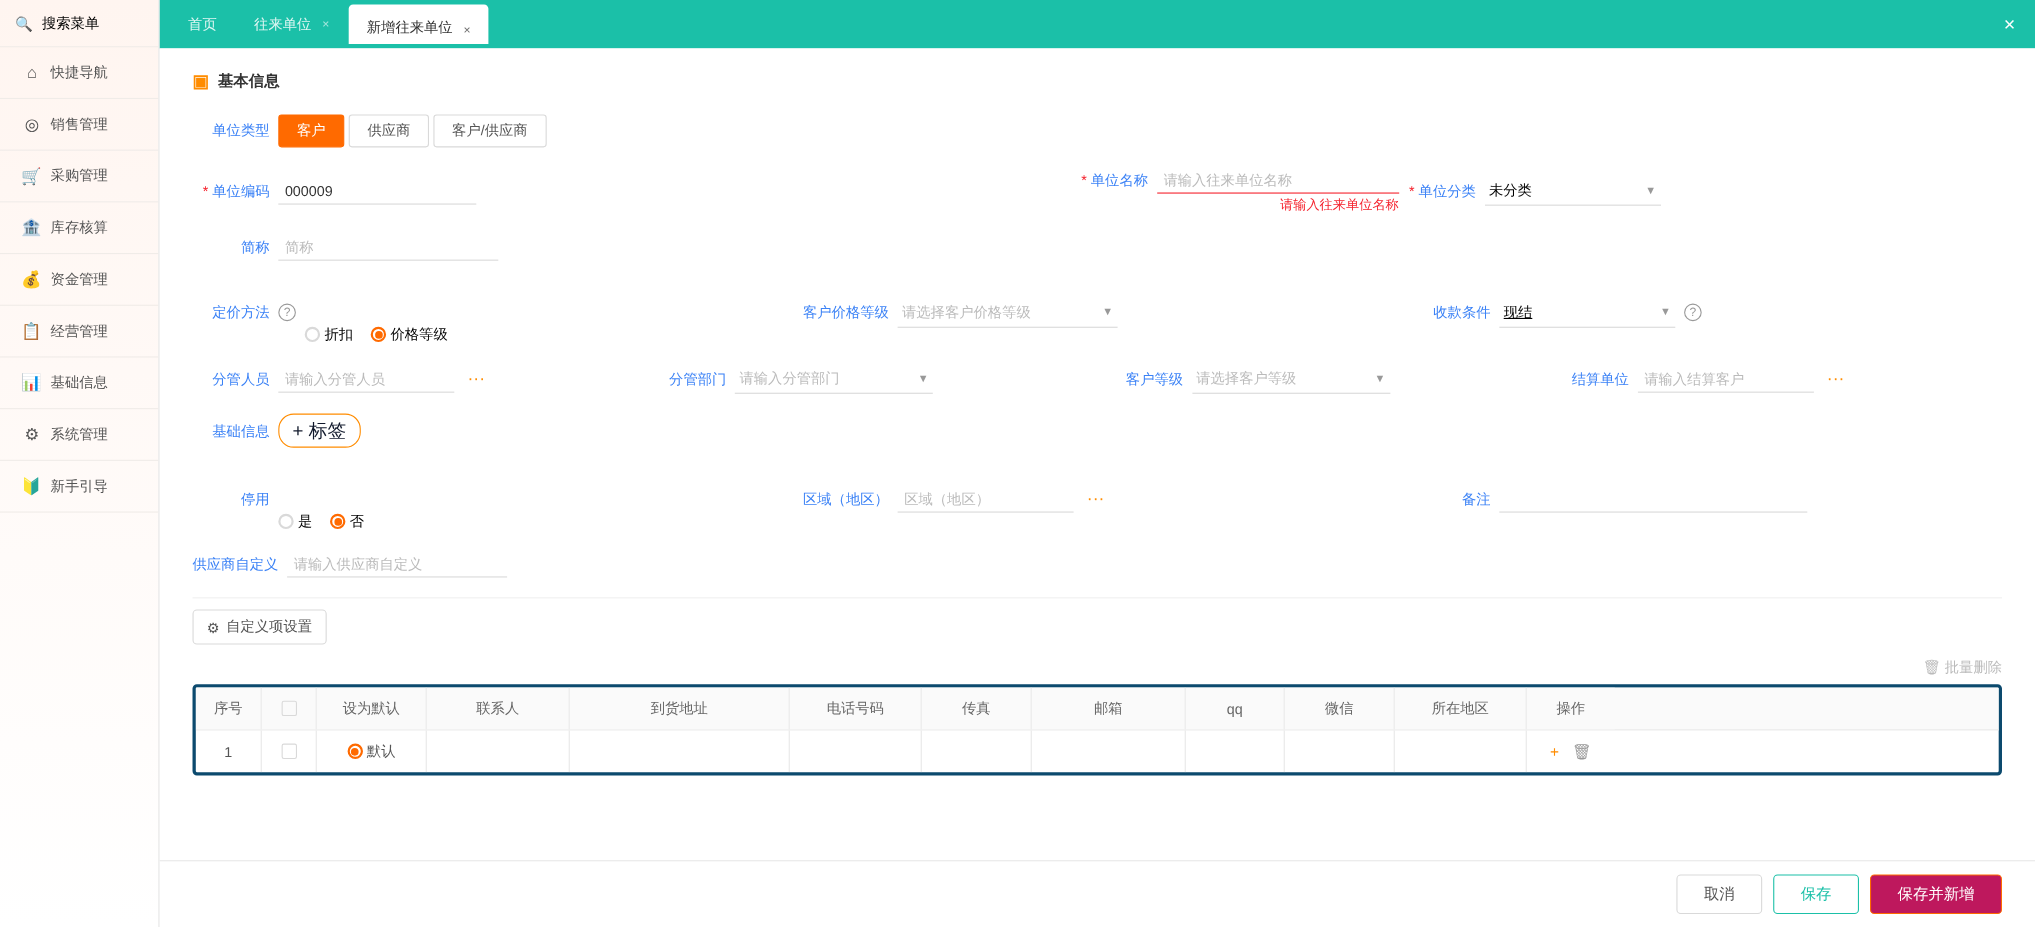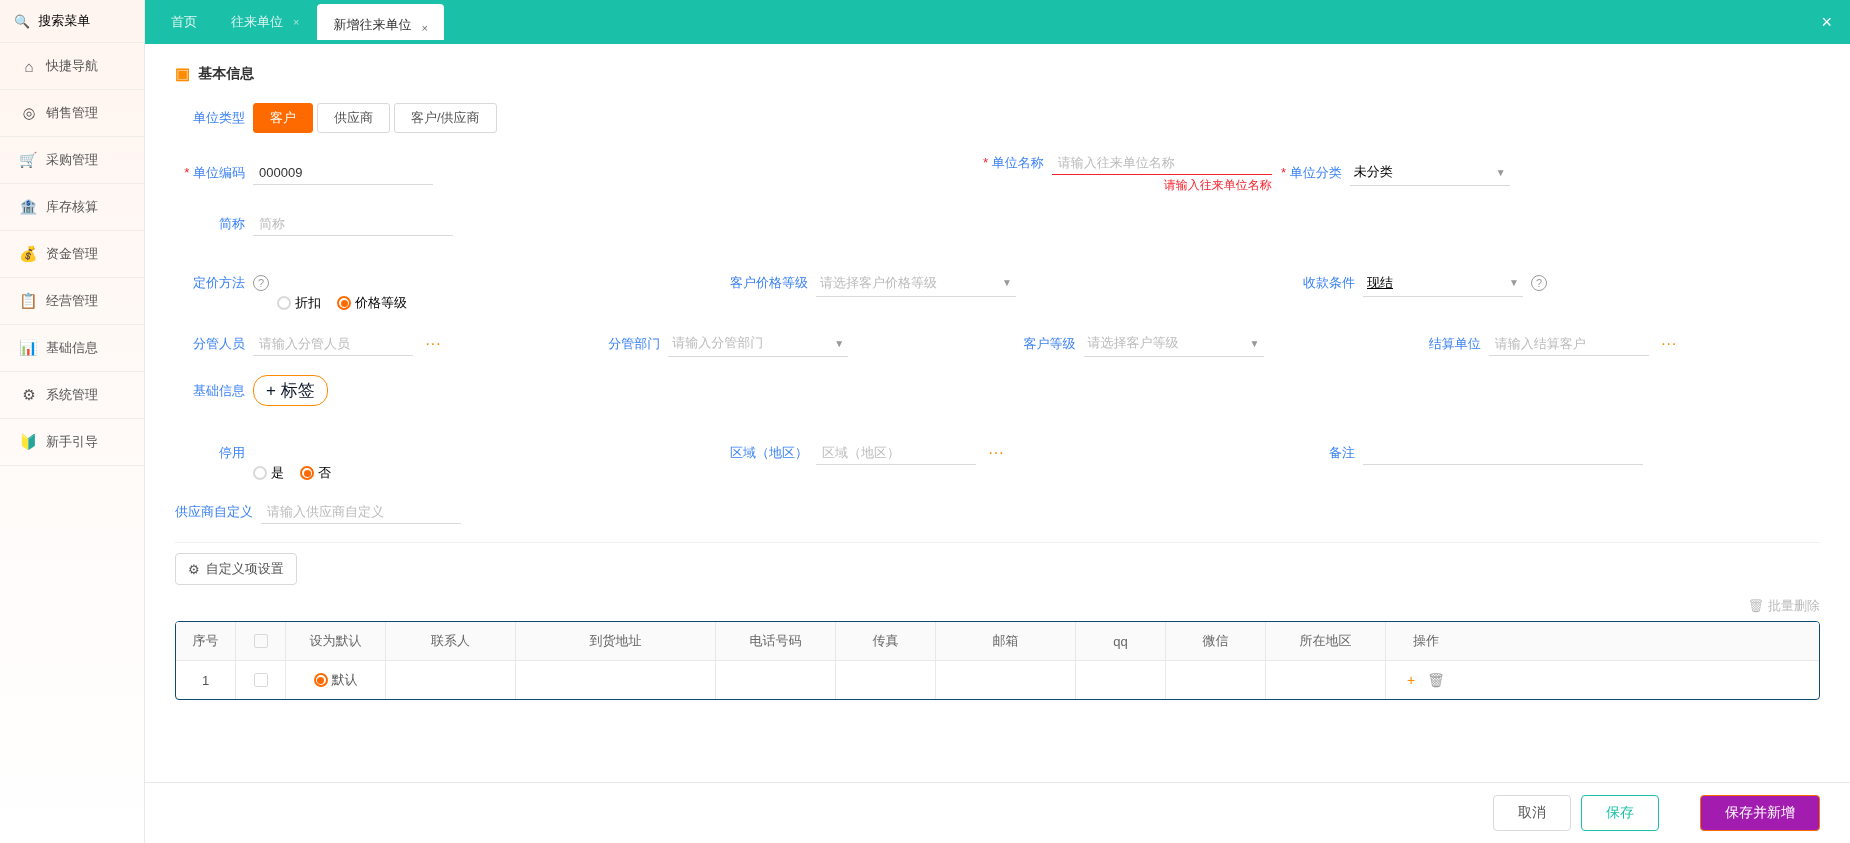--- a/index.html
+++ b/index.html
@@ -175,21 +175,21 @@
       border-radius: 4px;
       padding: 6px 12px;
       cursor: pointer;
       font-size: 13px;
       color: #555;
       background: #fff;
       margin-bottom: 12px;
     }
 
     
-    .table-wrapper { border: 1px solid #0c4a6e; border-radius: 4px; overflow: hidden; }
+    .table-wrapper { border: 3px solid #0c4a6e; border-radius: 4px; overflow: hidden; }
     .table-header-row { display: flex; background: #fafafa; border-bottom: 1px solid #e8e8e8; }
     .table-body-row { display: flex; border-bottom: 1px solid #f0f0f0; }
     .table-body-row:last-child { border-bottom: none; }
     .th, .td {
       padding: 10px 8px;
       font-size: 13px;
       color: #555;
       border-right: 1px solid #e8e8e8;
       display: flex;
       align-items: center;
@@ -227,21 +227,21 @@
     }
     .btn {
       padding: 8px 24px;
       border-radius: 4px;
       font-size: 14px;
       cursor: pointer;
       border: 1px solid transparent;
     }
     .btn-cancel { background: #fff; border-color: #d9d9d9; color: #555; }
     .btn-save { background: #fff; border-color: #1bc0a8; color: #1bc0a8; }
-    .btn-save-new { background: #a21caf; color: #fff; border-color: #ff6a00; margin-left: 31px; }
+    .btn-save-new { background: #be185d; color: #fff; border-color: #ff6a00; }
 
     
     .help-icon { width: 16px; height: 16px; border-radius: 50%; border: 1px solid #999; display: inline-flex; align-items: center; justify-content: center; font-size: 11px; color: #999; cursor: pointer; }
 
     
     .checkbox { width: 14px; height: 14px; border: 1px solid #d9d9d9; border-radius: 2px; cursor: pointer; }
   </style>
 </head>
 <body>
 

